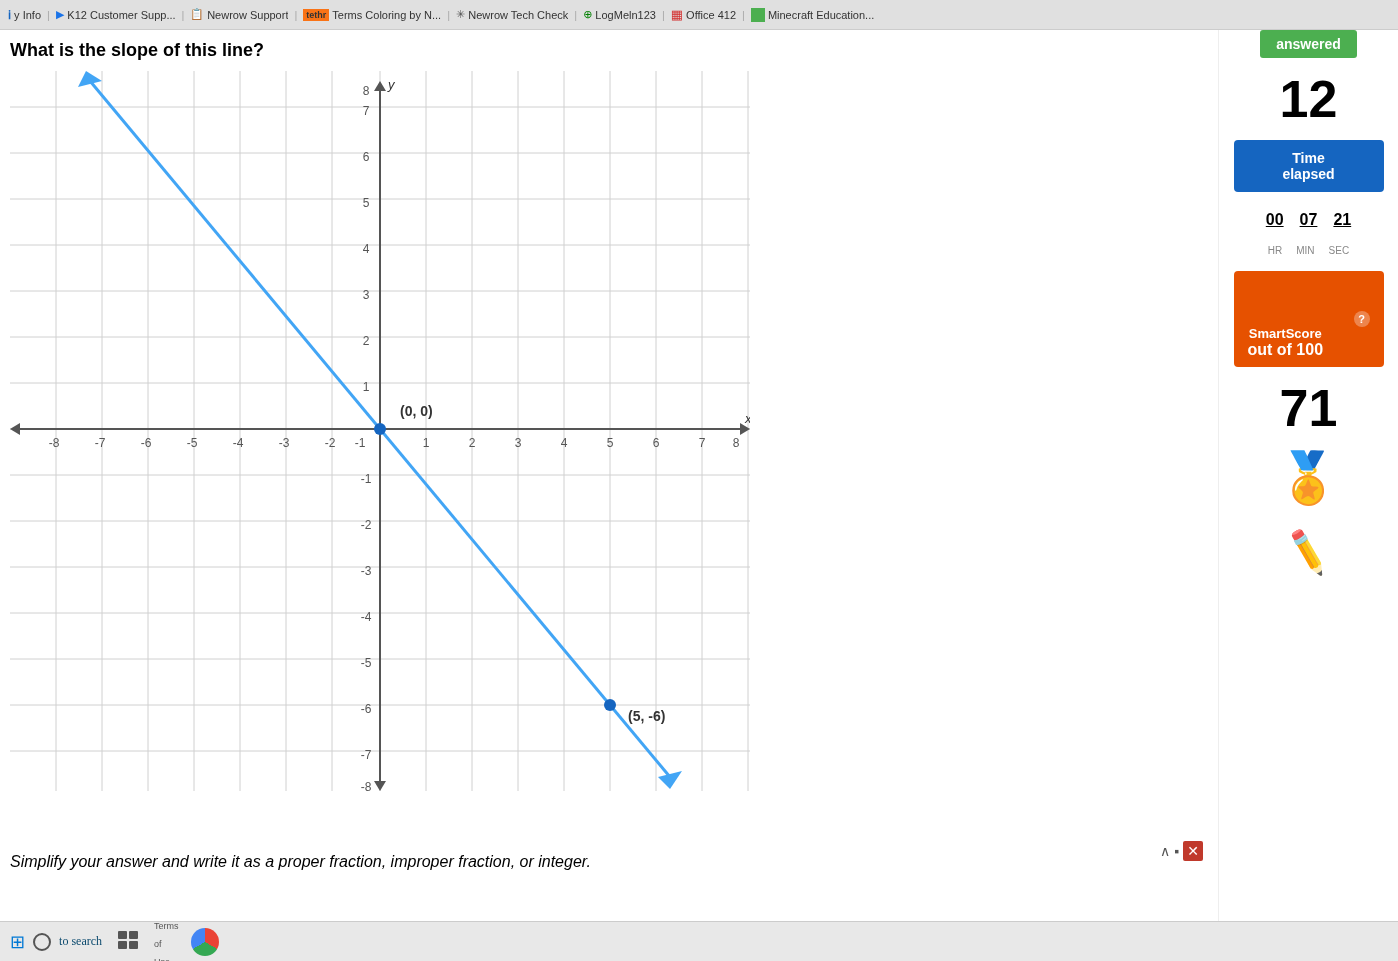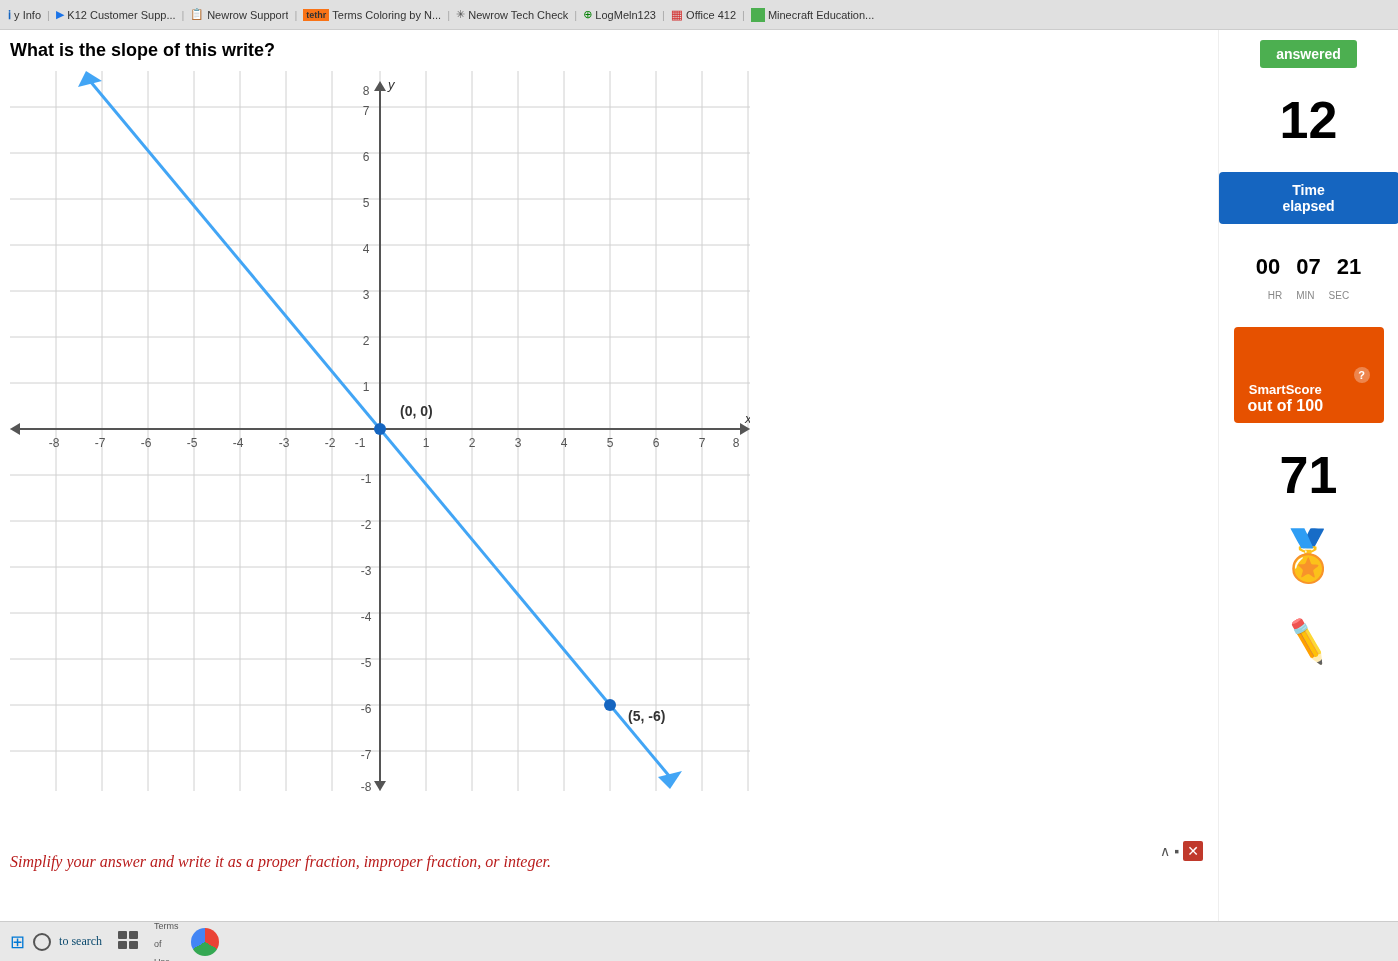--- a/index.html
+++ b/index.html
@@ -61,25 +61,24 @@
       position: relative;
       width: 740px;
       height: 720px;
       margin-top: 5px;
     }
 
     
     .right-sidebar {
       width: 180px;
       background: white;
-      padding: 10px;
       display: flex;
       flex-direction: column;
       align-items: center;
-      gap: 26px;
+      gap: 15px;
       border-left: 1px solid #eee;
     }
 
     .answered-badge {
       background: #4CAF50;
       color: white;
       padding: 6px 16px;
       font-size: 14px;
       font-weight: bold;
       border-radius: 3px;
@@ -92,50 +91,51 @@
       color: #000;
       line-height: 1;
     }
 
     .time-elapsed-box {
       background: #1565C0;
       color: white;
       padding: 10px 20px;
       border-radius: 4px;
       text-align: center;
-      width: 180px;
+      width: 150px;
     }
     .time-elapsed-box .label {
       font-size: 14px;
       font-weight: bold;
     }
 
     .time-display {
       display: flex;
       justify-content: center;
       gap: 8px;
       align-items: baseline;
       margin-top: 4px;
     }
     .time-value {
-      font-size: 22px;
+      font-size: 16px;
       font-weight: bold;
       color: #000;
+      text-decoration: underline;
     }
     .time-separator {
       font-size: 22px;
       font-weight: bold;
       color: #000;
     }
     .time-units {
       display: flex;
       gap: 14px;
       font-size: 10px;
       color: #888;
-      margin-top: 10px;
+      margin-top: 16px;
     }
 
     .smartscore-box {
       background: #E65100;
       color: white;
       padding: 8px 14px;
       border-radius: 4px;
       text-align: center;
       width: 150px;
       font-size: 13px;
@@ -165,22 +165,21 @@
       line-height: 1;
     }
 
     
     .instruction-text {
       position: absolute;
       bottom: 50px;
       left: 10px;
       font-style: italic;
       font-size: 16px;
-      color: #b91c1c;
-      font-family: Liberation Serif, serif;
+      color: #000000;
     }
 
     
     .taskbar {
       position: absolute;
       bottom: 0;
       left: 0;
       width: 100%;
       height: 40px;
       background: #e8e8e8;
@@ -232,21 +231,21 @@
   <span style="color:#aaa;">|</span>
   <div class="tab-item">
     <span style="background:#4CAF50;width:14px;height:14px;display:inline-block;"></span>
     <span>Minecraft Education...</span>
   </div>
 </div>
 
 <div class="main-area">
 
   <div class="left-content">
-    <div class="question-text">What is the slope of this write?</div>
+    <div class="question-text">What is the slope of this line?</div>
 
     <div class="graph-container">
       <svg width="740" height="720" viewBox="0 0 740 720">
 
         <rect x="0" y="0" width="740" height="720" fill="white"></rect>
 
         <g stroke="#d0d0d0" stroke-width="1">
 
           <line x1="46" y1="0" x2="46" y2="720"></line>
           <line x1="92" y1="0" x2="92" y2="720"></line>

